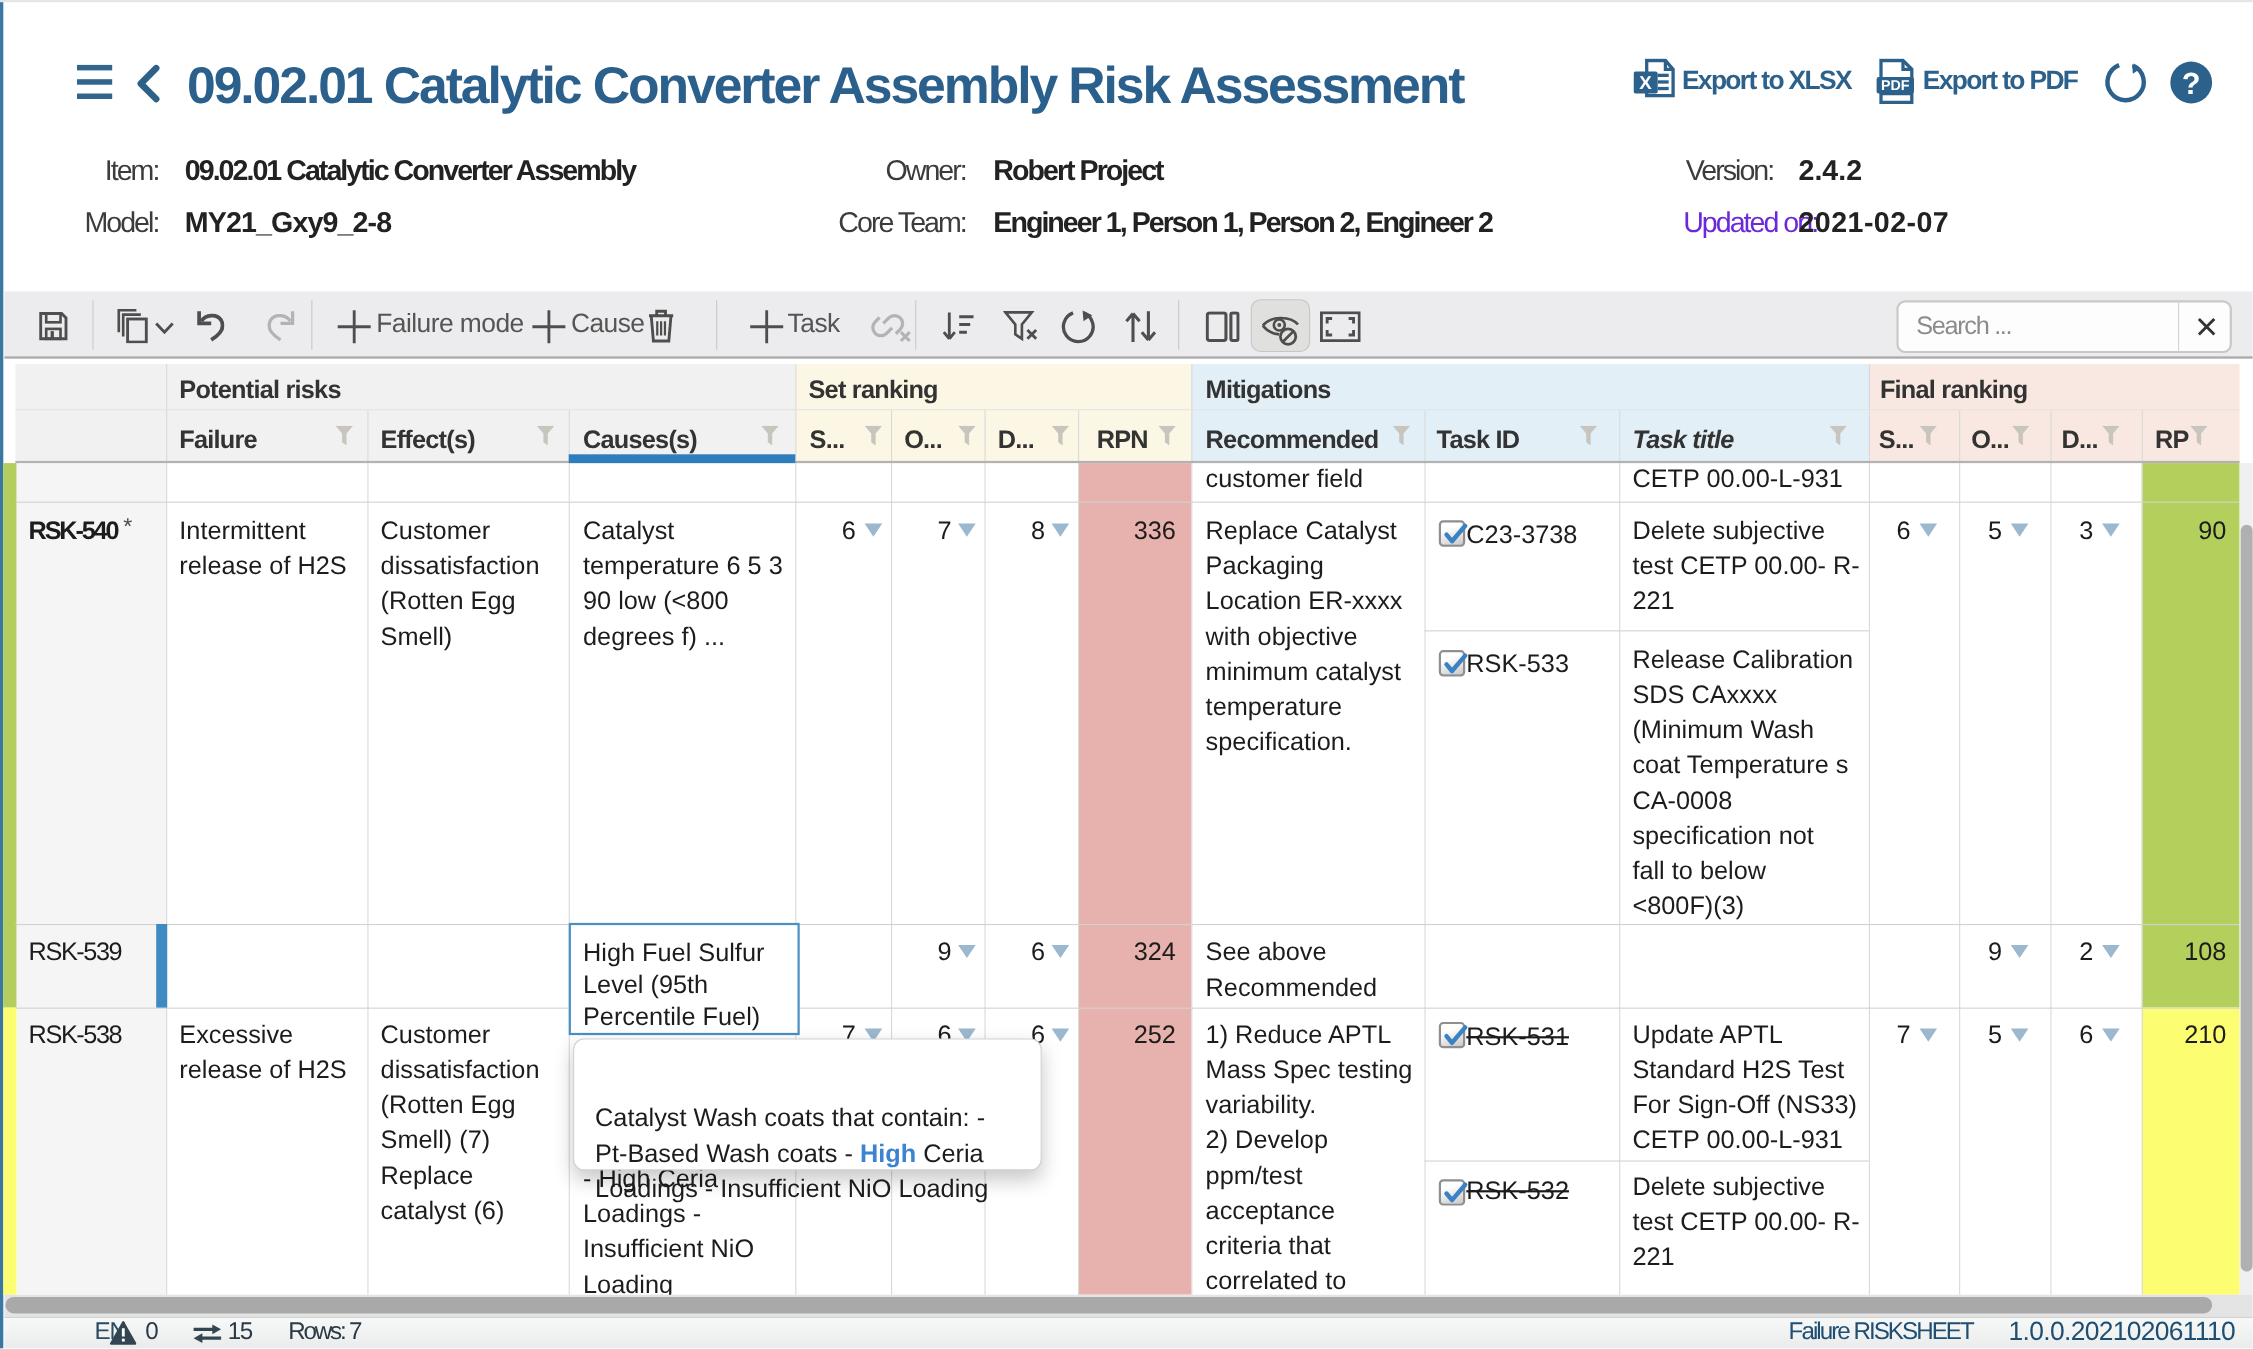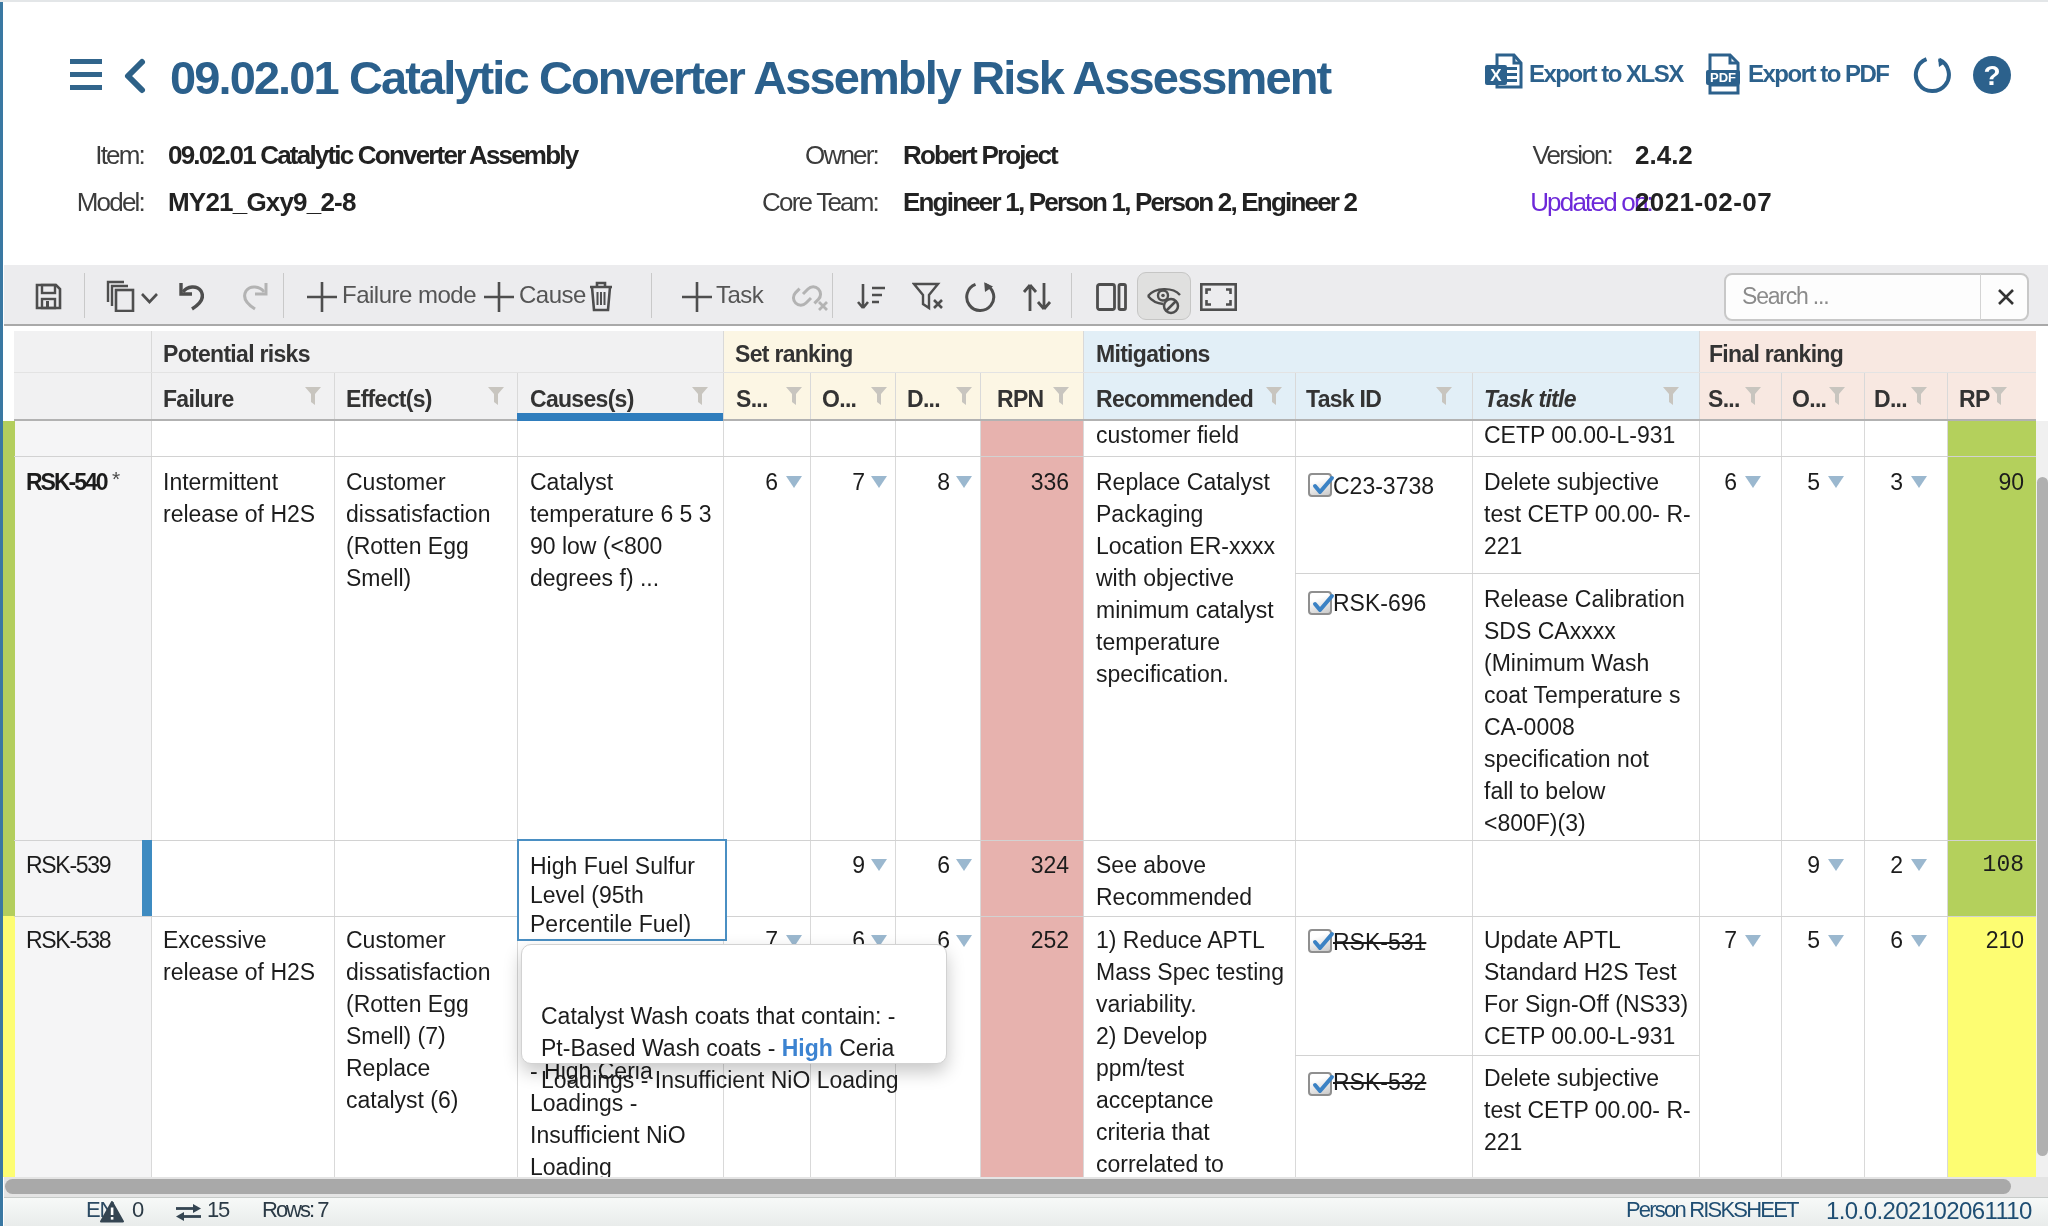--- a/index.html
+++ b/index.html
@@ -307,42 +307,42 @@
         <path d="M5 11 L10 17 L22 3" fill="none" stroke="#3b82c4" stroke-width="4" stroke-linecap="round" stroke-linejoin="round"></path>
       </svg>
     </div>
   <div class="t" style="left:1333px;top:470px;">C23-3738</div>
   <div class="t" style="left:1484px;top:466px;">Delete subjective<br>test CETP 00.00- R-<br>221</div>
   <div class="abs cb" style="left:1308px;top:591px;">
       <svg width="26" height="24" viewBox="0 0 26 24">
         <path d="M5 11 L10 17 L22 3" fill="none" stroke="#3b82c4" stroke-width="4" stroke-linecap="round" stroke-linejoin="round"></path>
       </svg>
     </div>
-  <div class="t" style="left:1333px;top:587px;">RSK-696</div>
+  <div class="t" style="left:1333px;top:587px;">RSK-533</div>
   <div class="t" style="left:1484px;top:583px;">Release Calibration<br>SDS CAxxxx<br>(Minimum Wash<br>coat Temperature s<br>CA-0008<br>specification not<br>fall to below<br>&lt;800F)(3)</div>
   <div class="num" style="left:1690px;top:466px;width:47px;text-align:right;">6</div>
     <div class="tri" style="left:1745px;top:476px;"></div>
   <div class="num" style="left:1772px;top:466px;width:48px;text-align:right;">5</div>
     <div class="tri" style="left:1828px;top:476px;"></div>
   <div class="num" style="left:1855px;top:466px;width:48px;text-align:right;">3</div>
     <div class="tri" style="left:1911px;top:476px;"></div>
   <div class="num" style="left:1947px;top:466px;width:77px;text-align:right;">90</div>
 
   <div class="t" style="left:26px;top:849px;letter-spacing:-1.3px;">RSK-539</div>
   <div class="num" style="left:810px;top:849px;width:55px;text-align:right;">9</div>
     <div class="tri" style="left:871px;top:859px;"></div>
   <div class="num" style="left:895px;top:849px;width:55px;text-align:right;">6</div>
     <div class="tri" style="left:956px;top:859px;"></div>
   <div class="num" style="left:980px;top:849px;width:89px;text-align:right;">324</div>
   <div class="t" style="left:1096px;top:849px;">See above<br>Recommended</div>
   <div class="num" style="left:1772px;top:849px;width:48px;text-align:right;">9</div>
     <div class="tri" style="left:1828px;top:859px;"></div>
   <div class="num" style="left:1855px;top:849px;width:48px;text-align:right;">2</div>
     <div class="tri" style="left:1911px;top:859px;"></div>
-  <div class="num" style="left:1947px;top:849px;width:77px;text-align:right;font-family:Liberation Mono, monospace;">108</div>
+  <div class="num" style="left:1947px;top:849px;width:77px;text-align:right;">108</div>
 
   <div class="t" style="left:26px;top:924px;letter-spacing:-1.3px;">RSK-538</div>
   <div class="t" style="left:163px;top:924px;">Excessive<br>release of H2S</div>
   <div class="t" style="left:346px;top:924px;">Customer<br>dissatisfaction<br>(Rotten Egg<br>Smell) (7)<br>Replace<br>catalyst (6)</div>
   <div class="t" style="left:530px;top:1055px;">- High Ceria<br>Loadings -<br>Insufficient NiO<br>Loading</div>
   <div class="num" style="left:723px;top:924px;width:55px;text-align:right;">7</div>
     <div class="tri" style="left:786px;top:935px;"></div>
   <div class="num" style="left:810px;top:924px;width:55px;text-align:right;">6</div>
     <div class="tri" style="left:871px;top:935px;"></div>
   <div class="num" style="left:895px;top:924px;width:55px;text-align:right;">6</div>
@@ -392,15 +392,15 @@
   </svg>
   <div class="abs" style="left:132px;top:1197px;font-size:22px;color:#2b3a46;letter-spacing:-1.2px;">0</div>
   <svg class="abs" style="left:175px;top:1203px;" width="27" height="19" viewBox="0 0 27 19">
     <path d="M1 5.5 h18" stroke="#344552" stroke-width="2.8"></path>
     <path d="M18 1 L26 5.5 L18 10 Z" fill="#344552"></path>
     <path d="M8 13.5 h18" stroke="#344552" stroke-width="2.8"></path>
     <path d="M9 9 L1 13.5 L9 18 Z" fill="#344552"></path>
   </svg>
   <div class="abs" style="left:207px;top:1197px;font-size:22px;color:#2b3a46;letter-spacing:-1.2px;">15</div>
   <div class="abs" style="left:262px;top:1197px;font-size:22px;color:#2b3a46;letter-spacing:-2px;">Rows: 7</div>
-  <div class="abs" style="left:1626px;top:1197px;font-size:22px;color:#1f4e73;letter-spacing:-1.8px;">Person RISKSHEET</div>
+  <div class="abs" style="left:1626px;top:1197px;font-size:22px;color:#1f4e73;letter-spacing:-1.8px;">Failure RISKSHEET</div>
   <div class="abs" style="left:1826px;top:1197px;font-size:24px;color:#1f4e73;letter-spacing:-0.6px;">1.0.0.202102061110</div>
 </div>
 
 </body></html>

